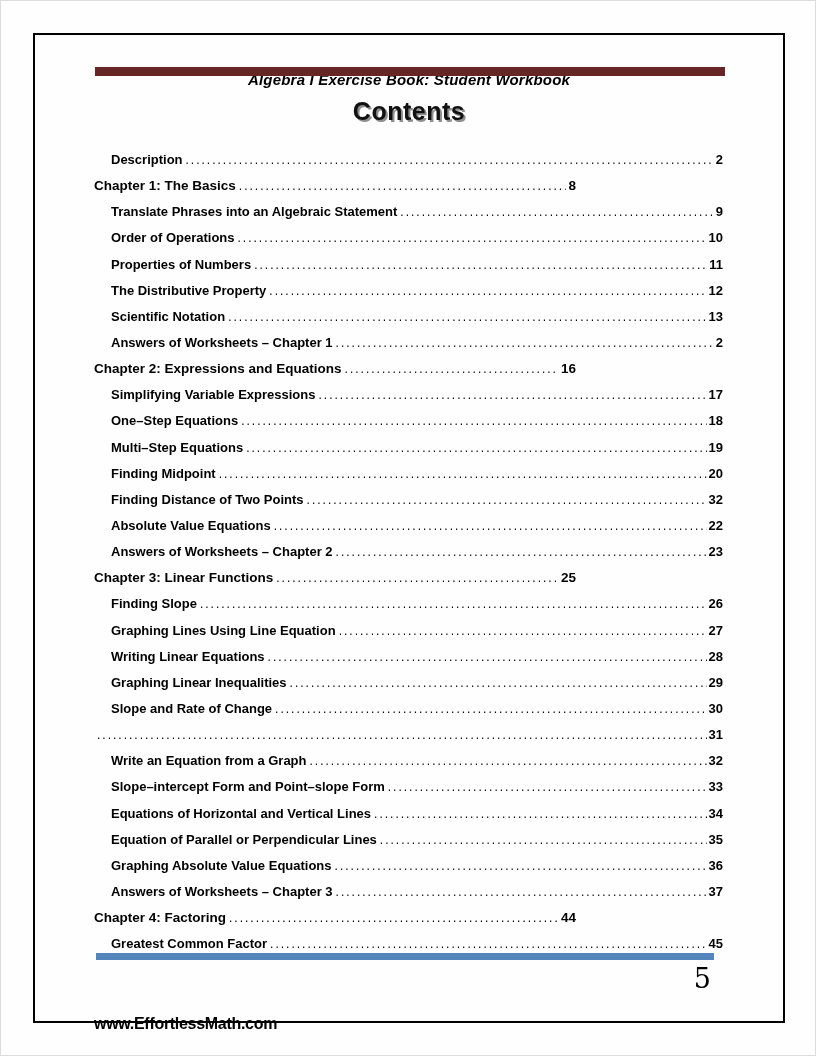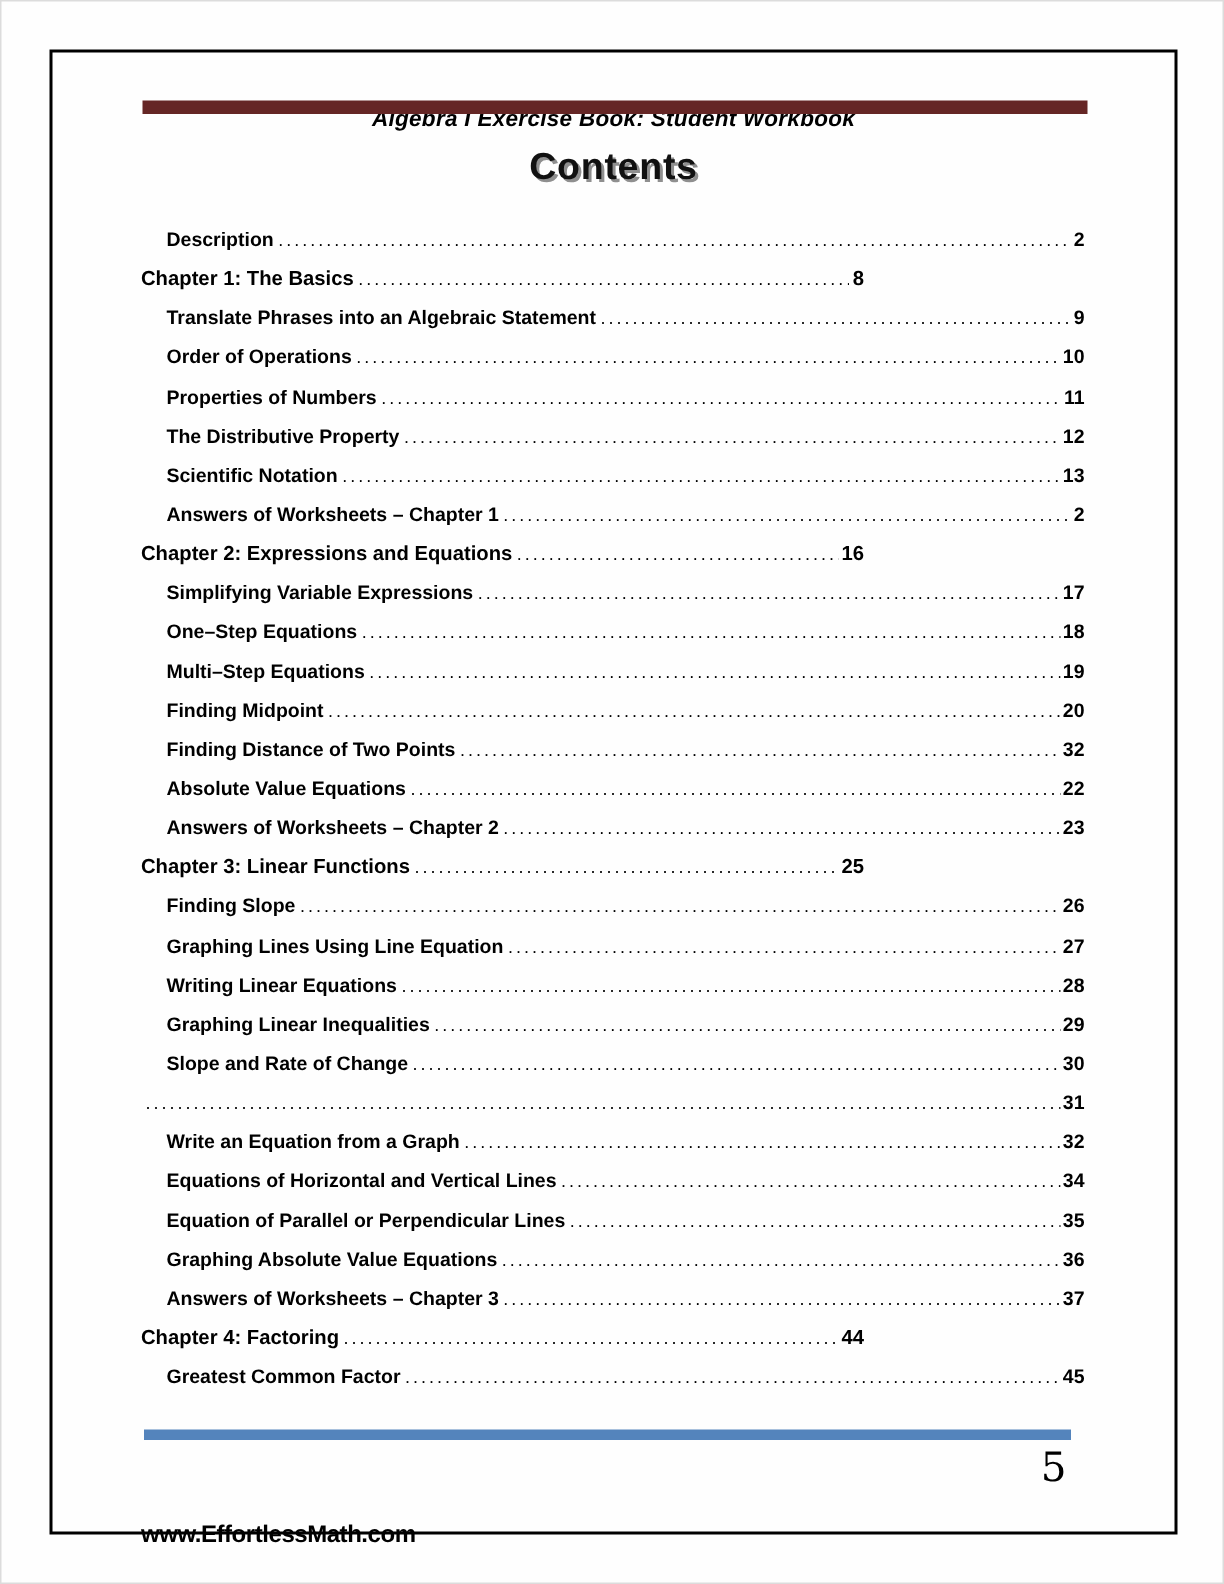--- a/index.html
+++ b/index.html
@@ -244,20 +244,25 @@
       <div class="toc-row sub">
         <span class="dots"></span>
         <span class="pageno">31</span>
       </div>
       <div class="toc-row sub">
         <span class="label">Write an Equation from a Graph</span>
         <span class="dots"></span>
         <span class="pageno">32</span>
       </div>
       <div class="toc-row sub">
+        <span class="label">Slope–intercept Form and Point–slope Form</span>
+        <span class="dots"></span>
+        <span class="pageno">33</span>
+      </div>
+      <div class="toc-row sub">
         <span class="label">Equations of Horizontal and Vertical Lines</span>
         <span class="dots"></span>
         <span class="pageno">34</span>
       </div>
       <div class="toc-row sub">
         <span class="label">Equation of Parallel or Perpendicular Lines</span>
         <span class="dots"></span>
         <span class="pageno">35</span>
       </div>
       <div class="toc-row sub">

